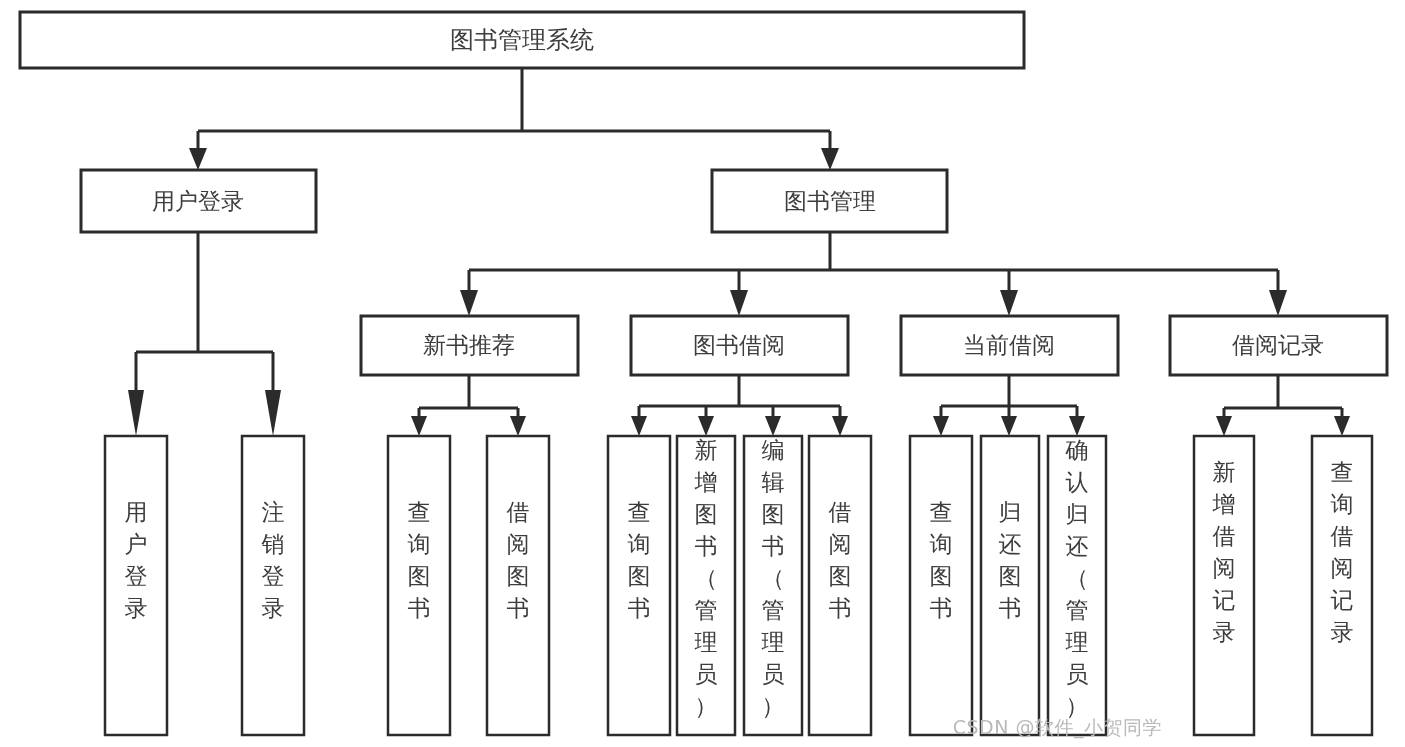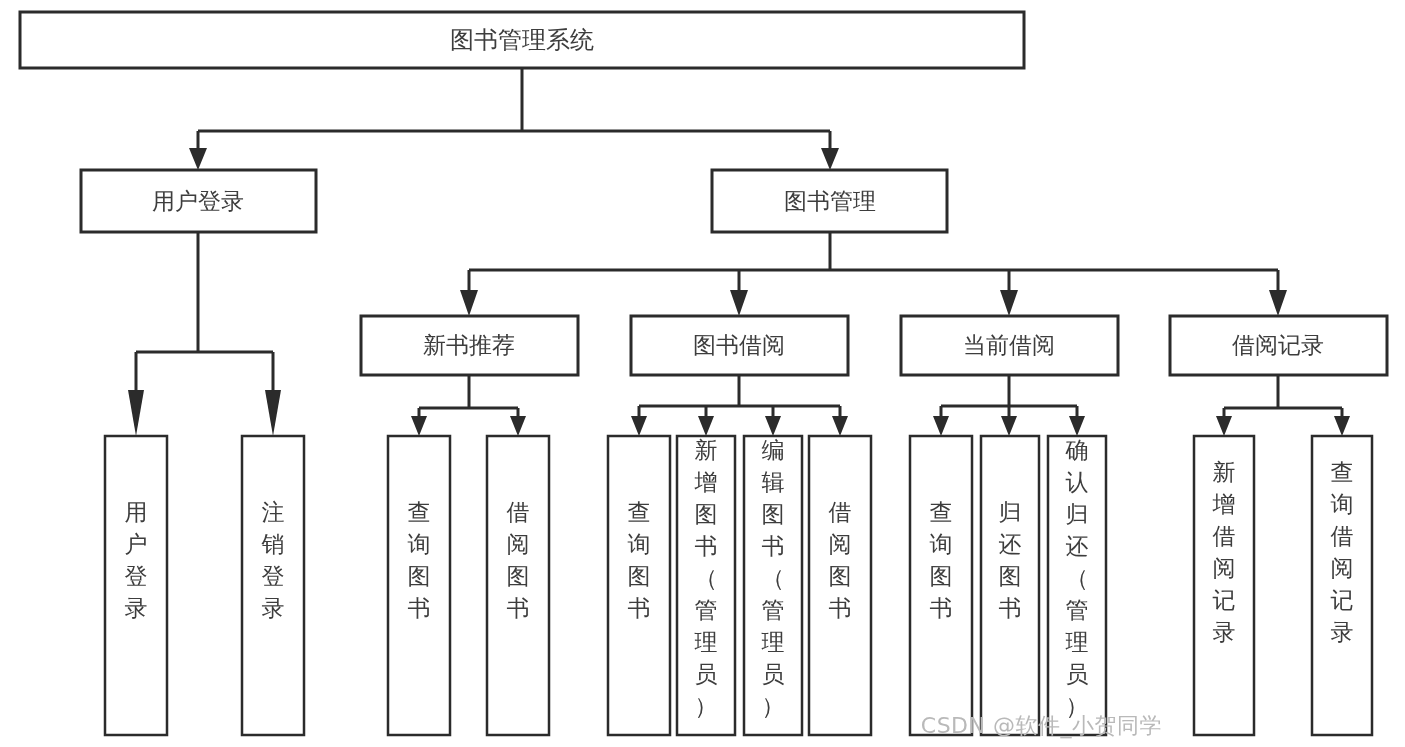--- a/index.html
+++ b/index.html
@@ -57,21 +57,21 @@
     fill: #3d3d3d;
     font-family: "DejaVu Sans", "Liberation Sans", sans-serif;
     font-size: 23px;
     text-anchor: middle;
   }
   .watermark {
     position: absolute;
     right: 14px;
     bottom: 6px;
     font-family: "DejaVu Sans", "Liberation Sans", sans-serif;
-    font-size: 22px;
+    font-size: 19px;
     color: #b9b9b9;
     letter-spacing: 0.5px;
     white-space: nowrap;
     pointer-events: none;
   }
 </style>
 </head>
 <body>
 
 <div id="diagram-root">

